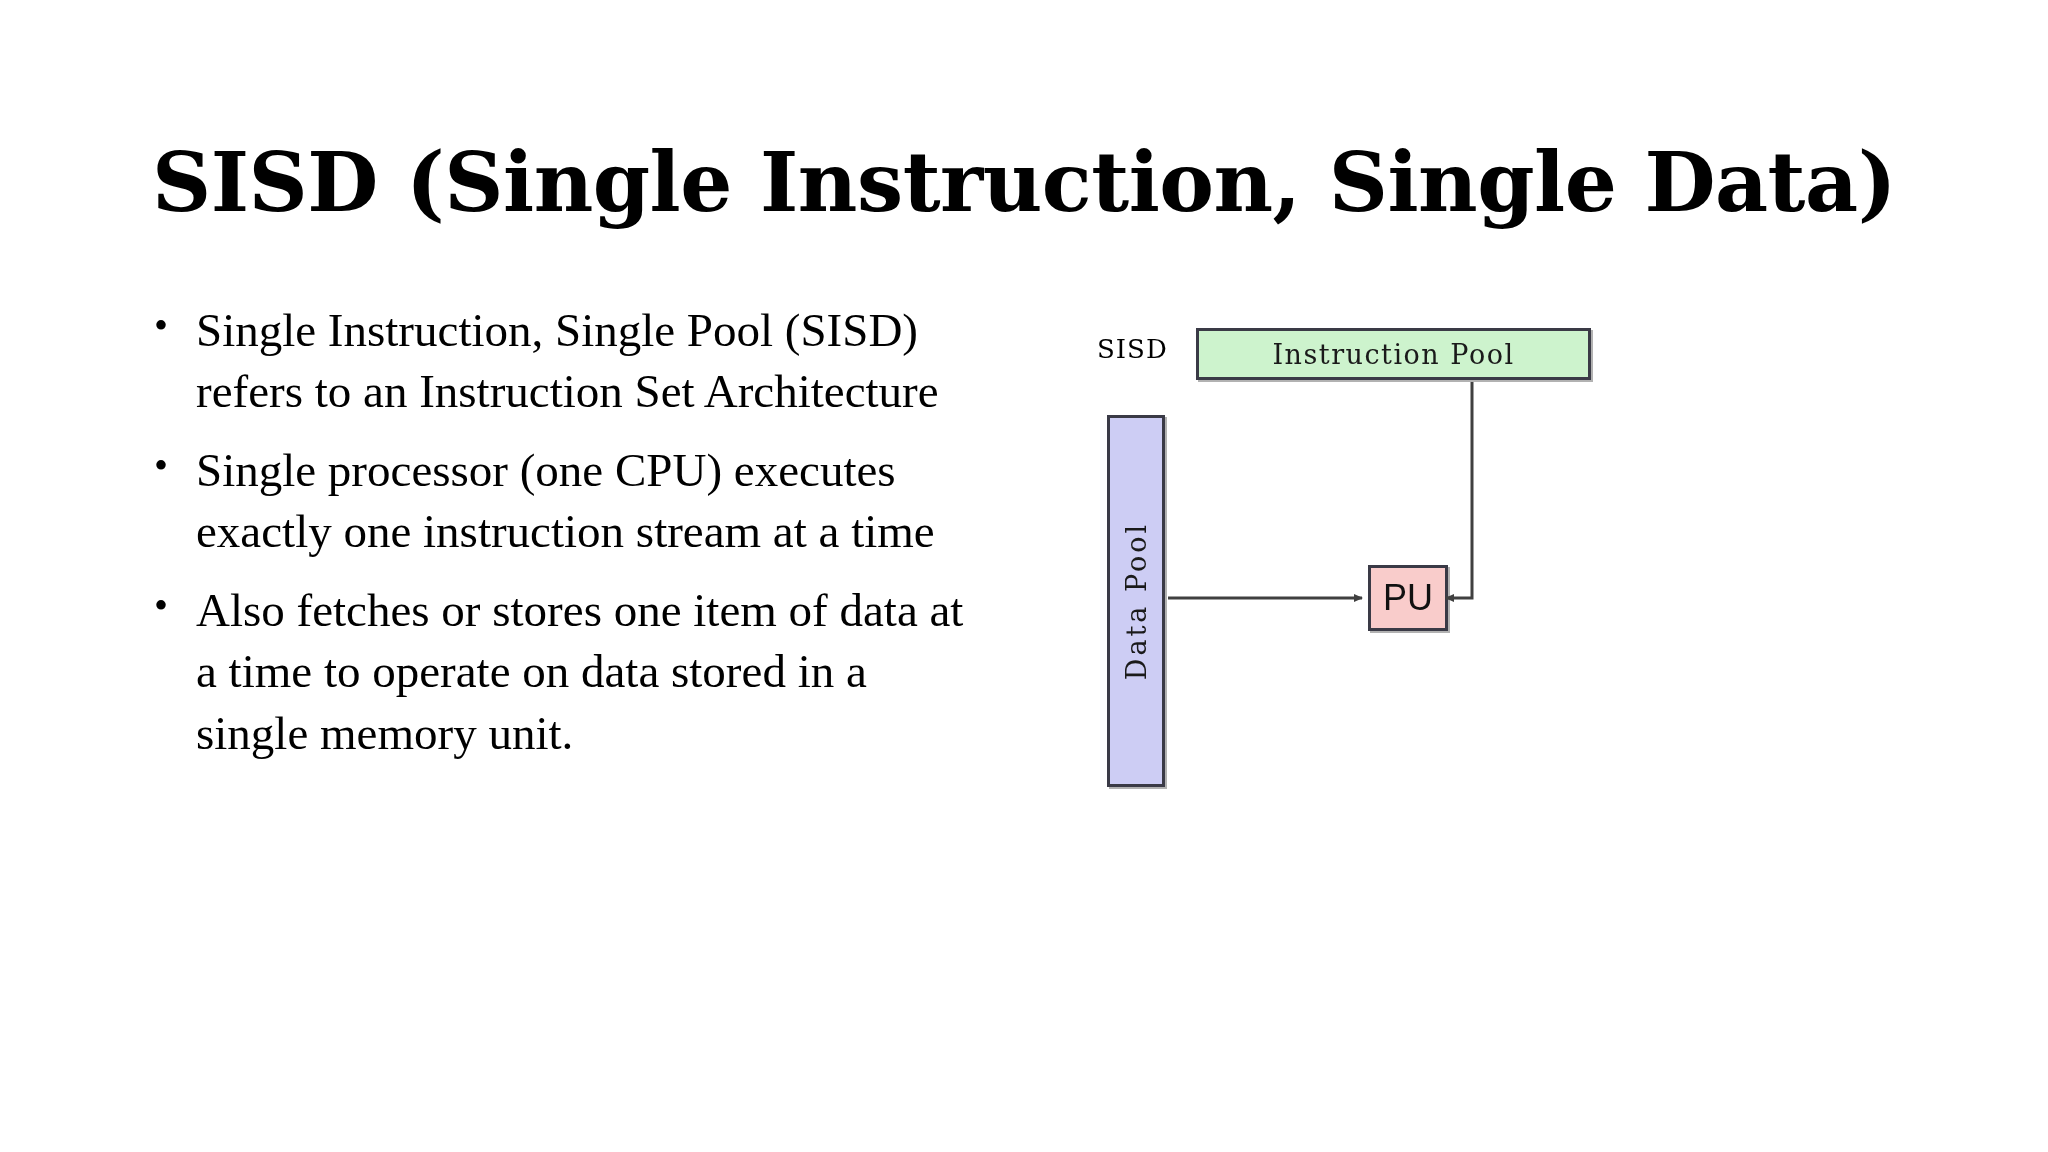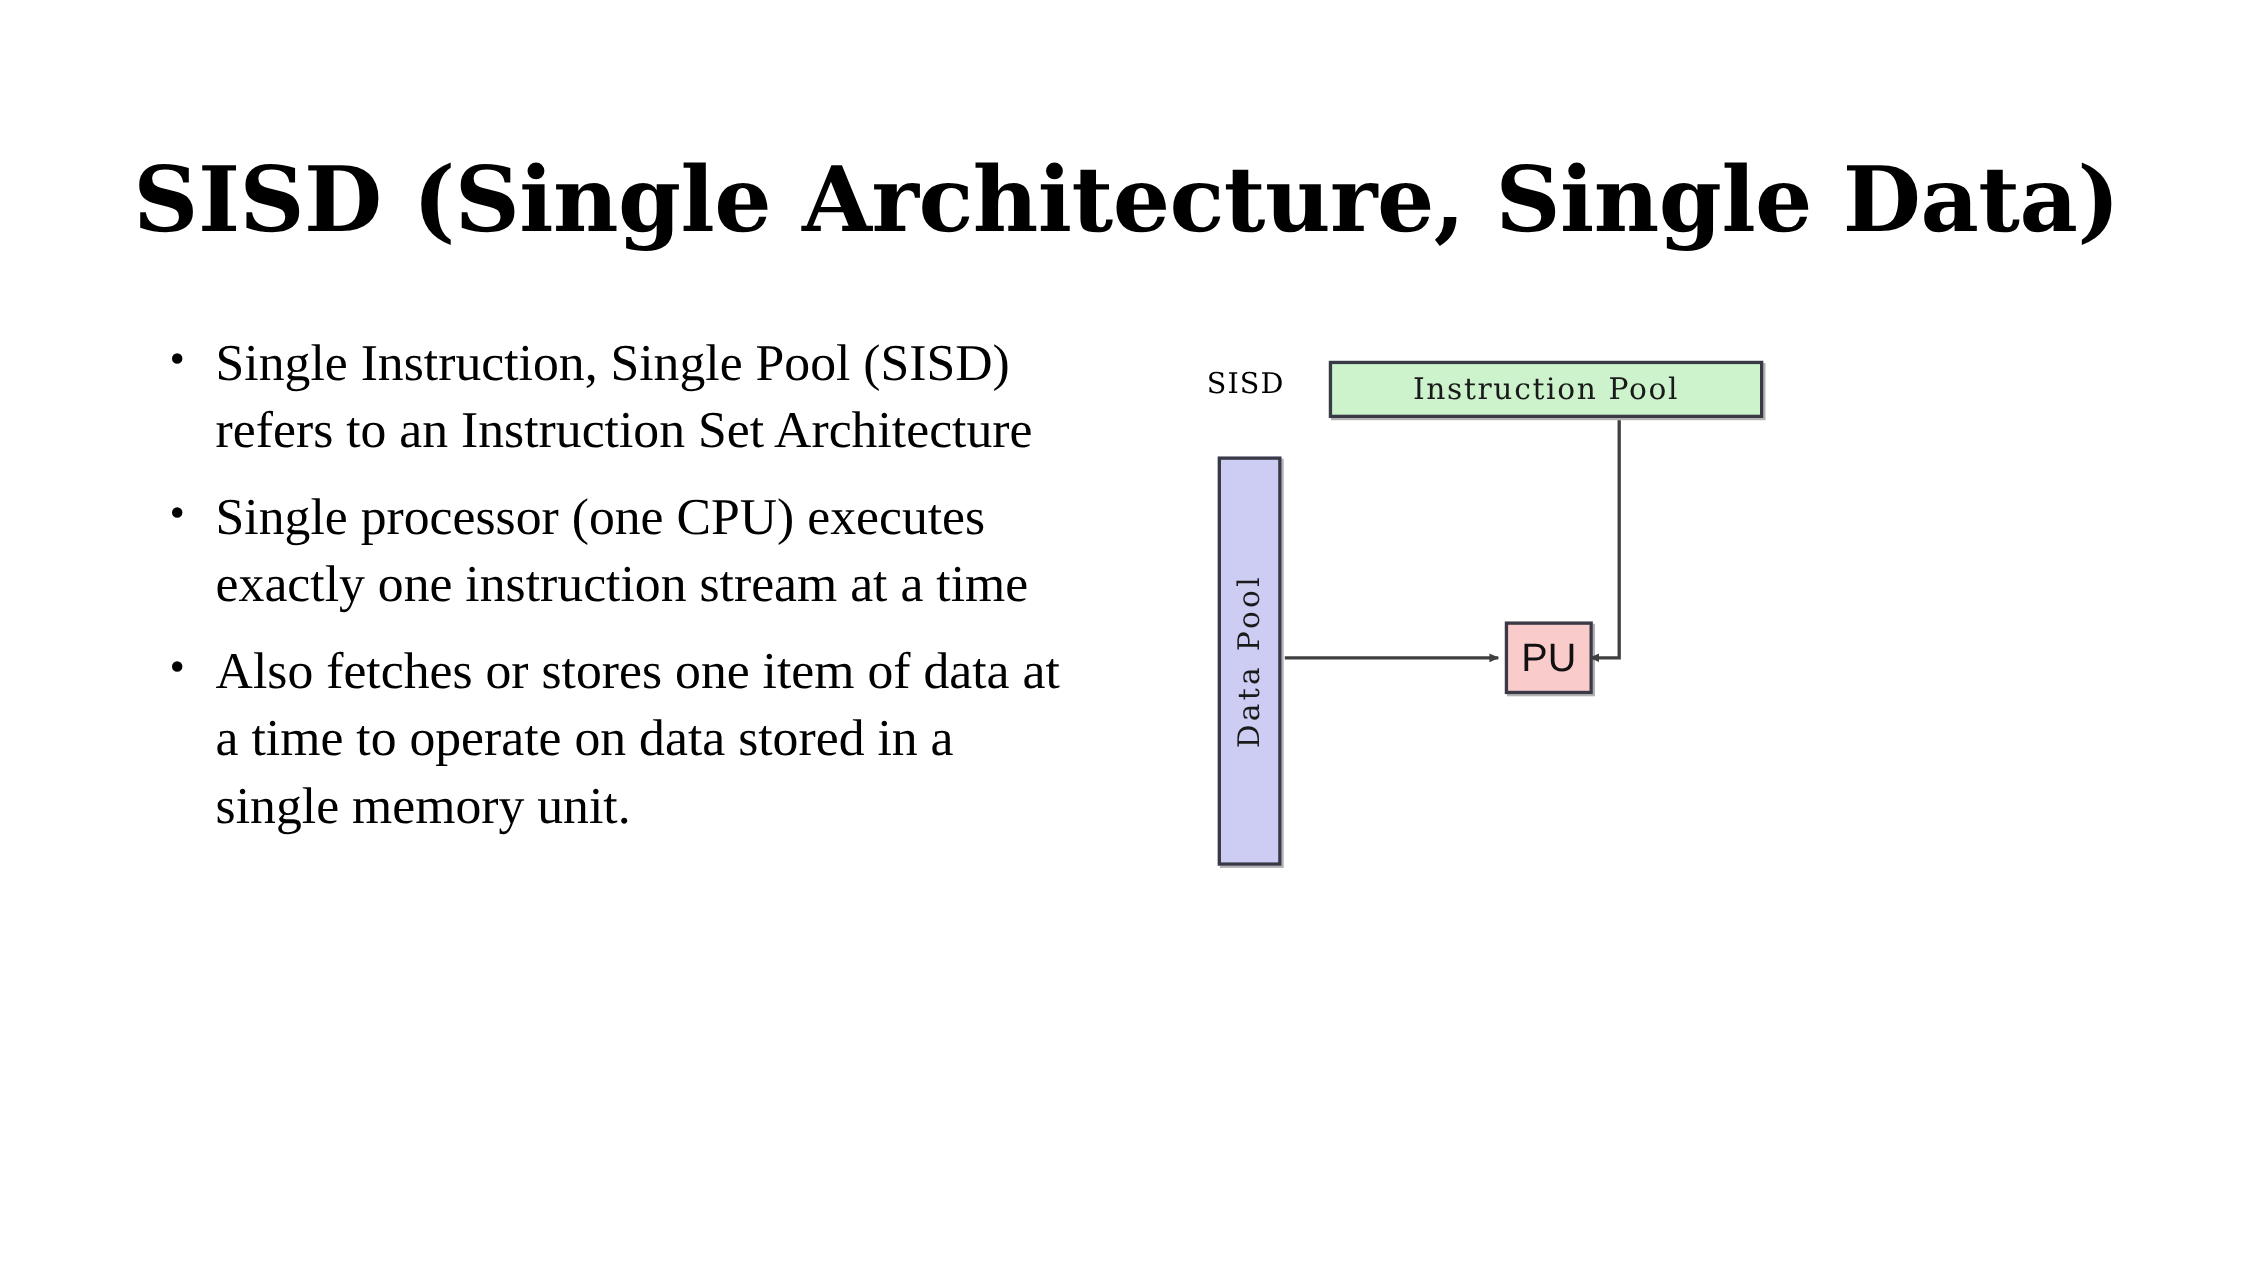--- a/index.html
+++ b/index.html
@@ -84,21 +84,21 @@
   }
 
   .box {
     position: absolute;
     box-sizing: border-box;
     border: 3px solid #3a3a46;
     box-shadow: 2px 2px 0 rgba(0,0,0,0.30);
   }
 
   .instruction-pool {
-    left: 118px;
+    left: 106px;
     top: 18px;
     width: 395px;
     height: 52px;
     background: #cdf3cd;
   }
   .instruction-pool .box-label {
     position: absolute;
     inset: 0;
     display: flex;
     align-items: center;
@@ -154,21 +154,21 @@
     width: 560px;
     height: 520px;
     overflow: visible;
   }
 </style>
 </head>
 <body>
 
 <div class="slide">
 
-  <h1 class="slide-title">SISD (Single Architecture, Single Data)</h1>
+  <h1 class="slide-title">SISD (Single Instruction, Single Data)</h1>
 
   <div class="bullet-column">
 
     <div class="bullet-item">
       <span class="bullet-marker">•</span>
       <span class="bullet-text">Single Instruction, Single Pool (SISD) refers to an Instruction Set Architecture</span>
     </div>
 
     <div class="bullet-item">
       <span class="bullet-marker">•</span>

